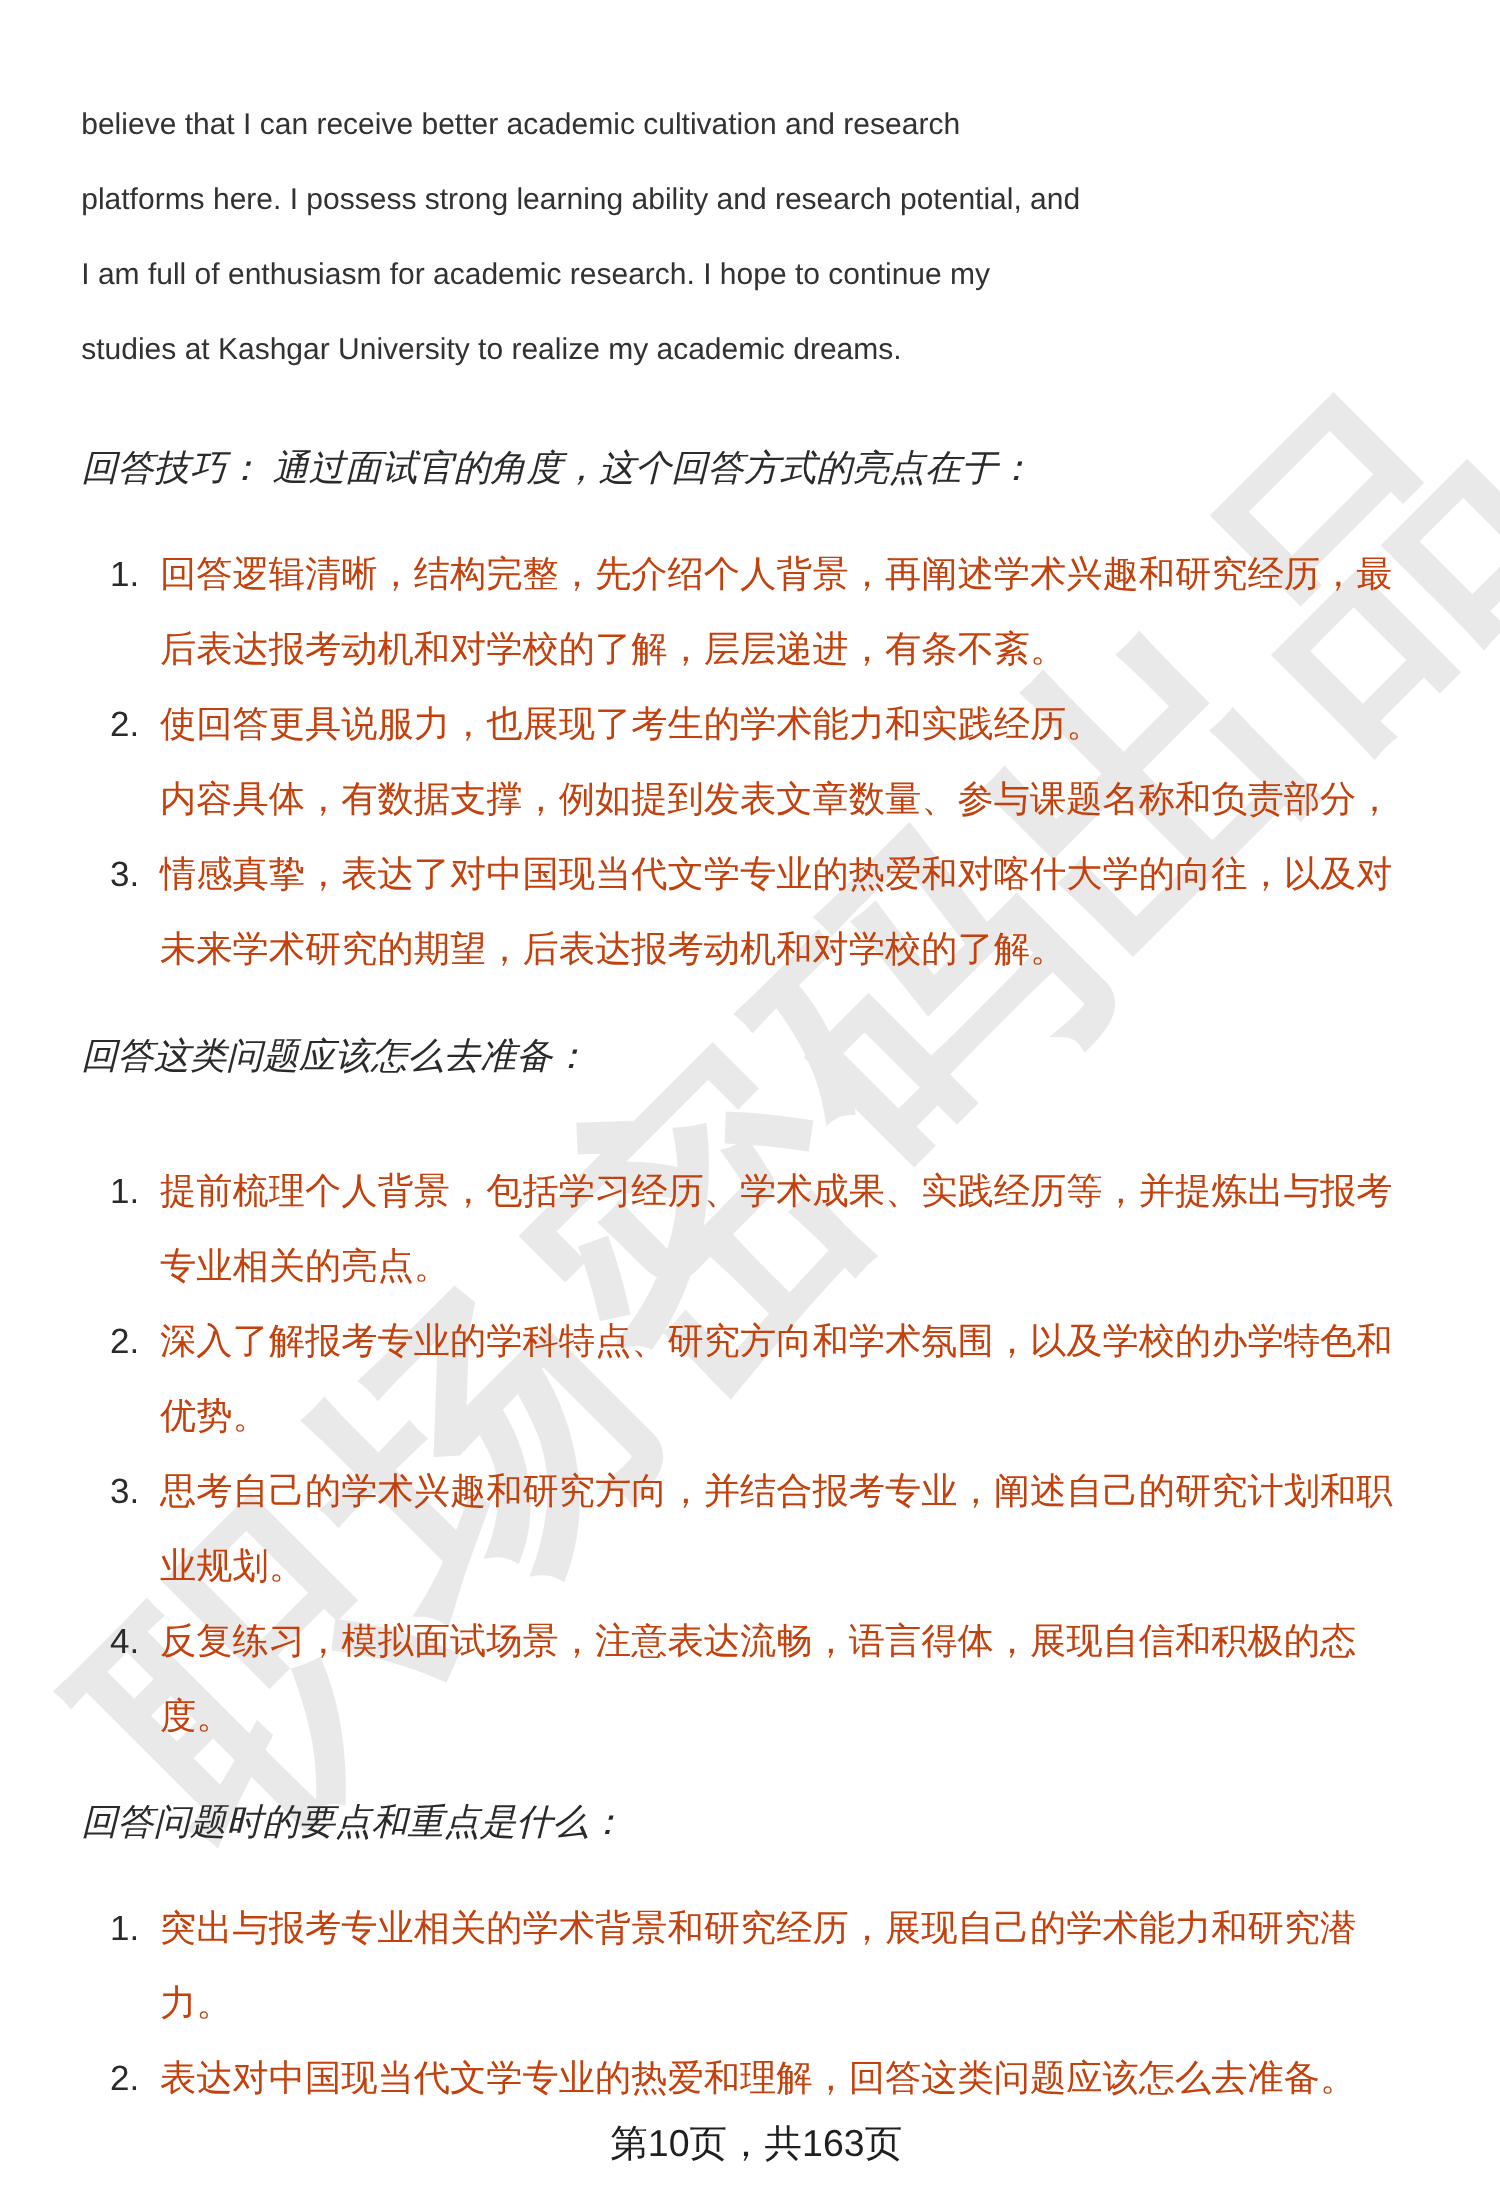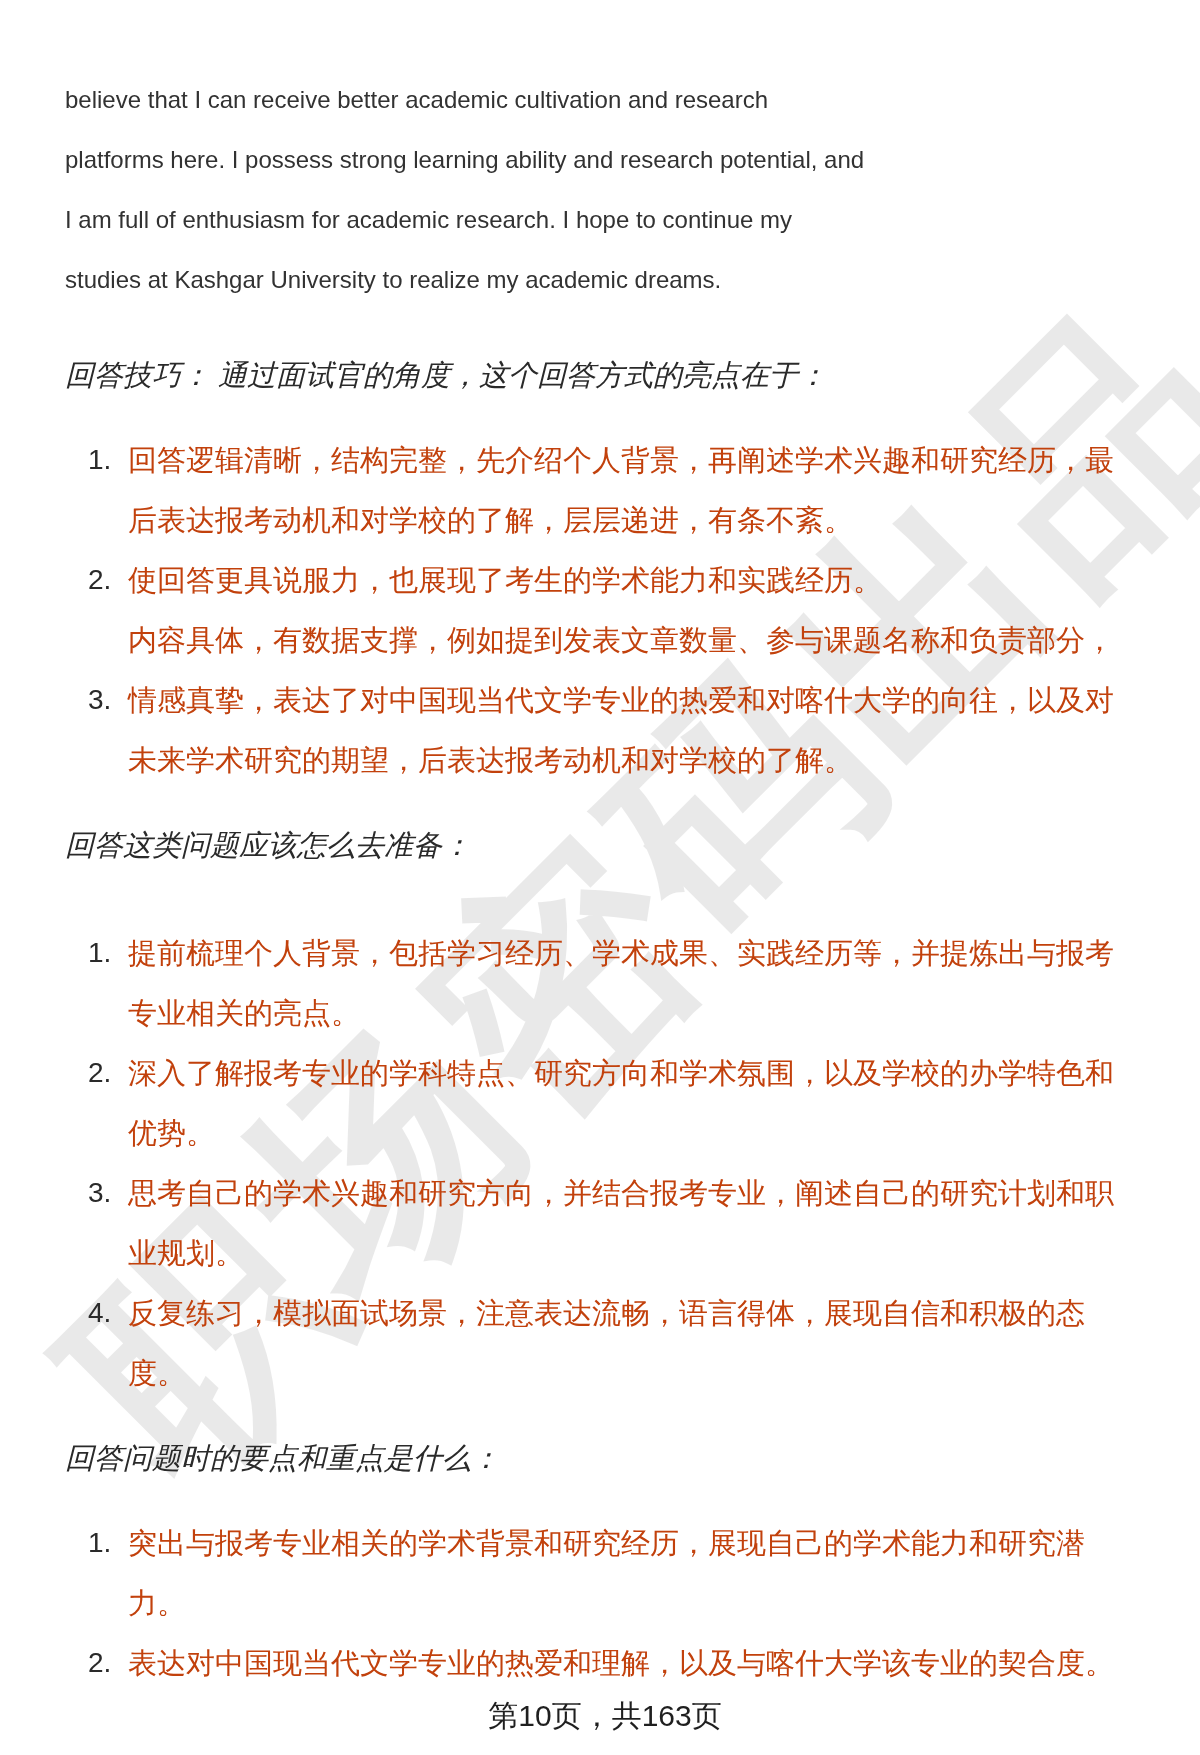--- a/index.html
+++ b/index.html
@@ -158,21 +158,21 @@
       <div class="item">
         <div class="num">1.</div>
         <div class="lines">
           <div class="cjk-line">突出与报考专业相关的学术背景和研究经历，展现自己的学术能力和研究潜</div>
           <div class="cjk-line">力。</div>
         </div>
       </div>
       <div class="item">
         <div class="num">2.</div>
         <div class="lines">
-          <div class="cjk-line">表达对中国现当代文学专业的热爱和理解，以及与喀什大学该专业的契合度。</div>
+          <div class="cjk-line">表达对中国现当代文学专业的热爱和理解，回答这类问题应该怎么去准备。</div>
         </div>
       </div>
     </div>
 
   </div>
 
   <div class="footer">第10页，共163页</div>
 
 </div>
 

